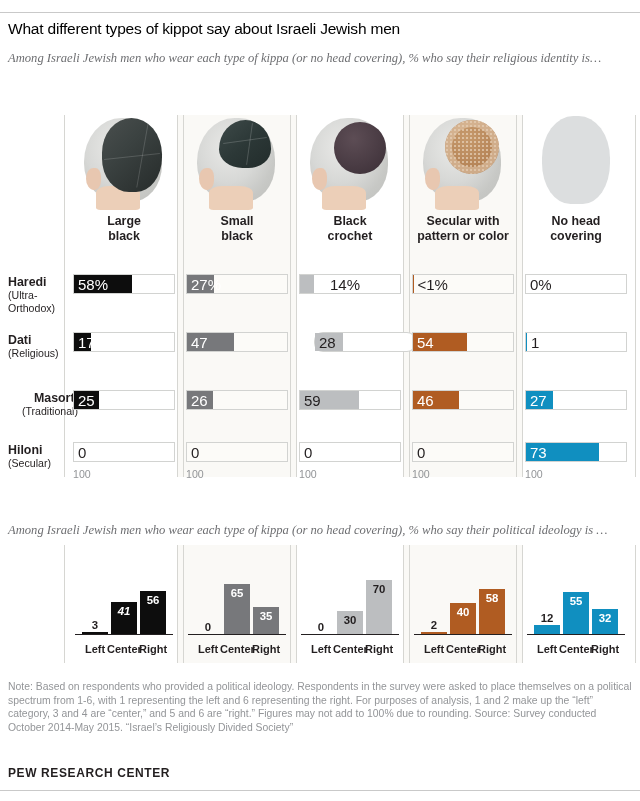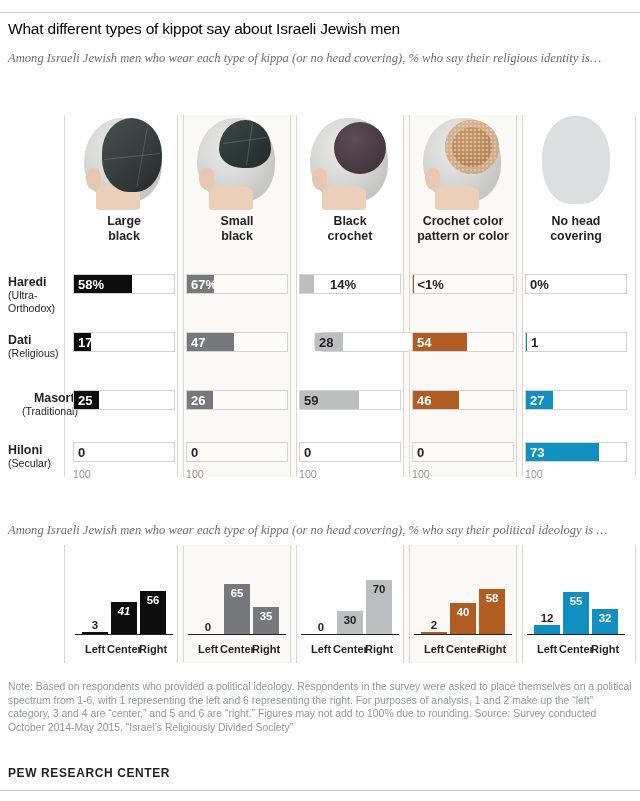--- a/index.html
+++ b/index.html
@@ -112,21 +112,21 @@
   .rowlabel .sub{font-size:10.6px;color:#231f20;line-height:13px;}
 
   .track{
     position:absolute;height:20px;width:102px;
     border:1px solid #d2d3d1;background:#ffffff;box-sizing:border-box;
   }
   .band .track,.track.on-band{background:#fcfbf8;}
   .fill{position:absolute;left:0;top:0;height:100%;}
   .bval{
     position:absolute;top:50%;transform:translateY(-50%);
-    font-size:13px;font-weight:bold;white-space:nowrap;
+    font-size:15px;font-weight:normal;white-space:nowrap;
   }
   .axis100{position:absolute;font-size:10.6px;color:#939598;}
 
   
   .mini{position:absolute;top:545px;width:102px;height:118px;}
   .mini .base{position:absolute;left:2px;bottom:28px;width:98px;height:1px;background:#231f20;}
   .mini .bar{position:absolute;bottom:29px;width:26px;}
   .mini .bl{
     position:absolute;bottom:8px;width:34px;text-align:center;
     font-size:11px;font-weight:bold;color:#231f20;
@@ -235,21 +235,21 @@
     </div>
     <div class="colhead" style="left: 186px;">
       <div>Small</div>
       <div>black</div>
     </div>
     <div class="colhead" style="left: 299px;">
       <div>Black</div>
       <div>crochet</div>
     </div>
     <div class="colhead" style="left: 412px;">
-      <div>Crochet color</div>
+      <div>Secular with</div>
       <div>pattern or color</div>
     </div>
     <div class="colhead" style="left: 525px;">
       <div>No head</div>
       <div>covering</div>
     </div>
   </div>
 <div id="rowlabels">
     <div class="rowlabel" style="top: 275px;">
       <div class="nm">Haredi</div>
@@ -268,21 +268,21 @@
       <div class="sub">(Secular)</div>
     </div>
   </div>
 <div id="bars">
     <div class="track" style="left: 73px; top: 274px;">
       <div class="fill" style="width: 58px; background: rgb(13, 13, 13);"></div>
       <div class="bval" style="left: 4px; color: rgb(255, 255, 255);">58%</div>
     </div>
     <div class="track on-band" style="left: 186px; top: 274px;">
       <div class="fill" style="width: 27px; background: rgb(119, 120, 123);"></div>
-      <div class="bval" style="left: 4px; color: rgb(255, 255, 255);">67%</div>
+      <div class="bval" style="left: 4px; color: rgb(255, 255, 255);">27%</div>
     </div>
     <div class="track" style="left: 299px; top: 274px;">
       <div class="fill" style="width: 14px; background: rgb(188, 190, 192);"></div>
       <div class="bval" style="left: 18px; color: rgb(35, 31, 32); margin-left: 12px;">14%</div>
     </div>
     <div class="track on-band" style="left: 412px; top: 274px;">
       <div class="fill" style="width: 0.5px; background: rgb(176, 92, 34);"></div>
       <div class="bval" style="left: 4.5px; color: rgb(35, 31, 32);">&lt;1%</div>
     </div>
     <div class="track" style="left: 525px; top: 274px;">

